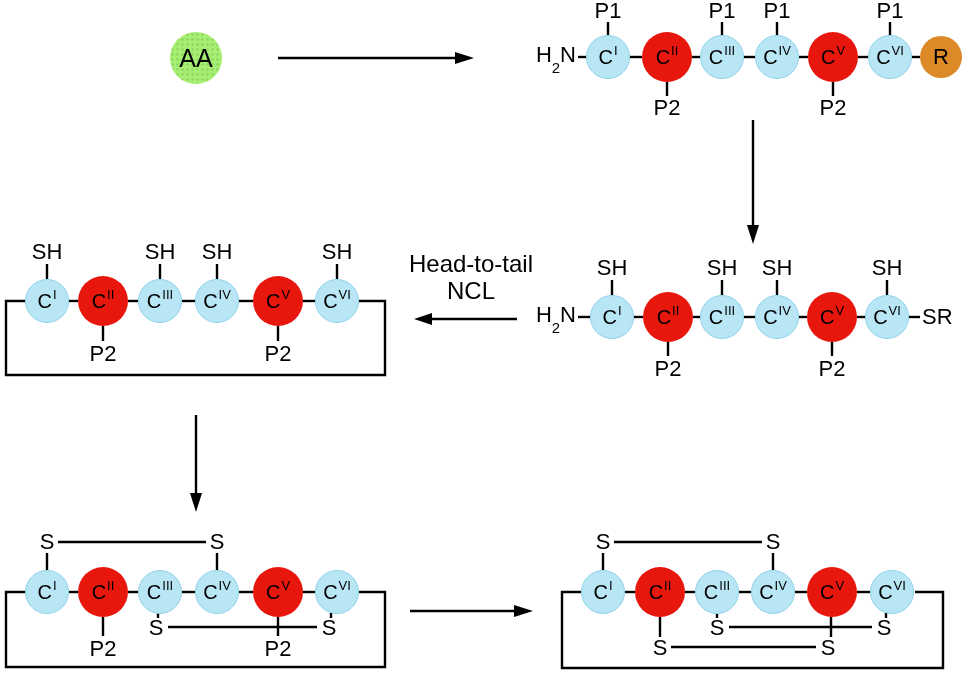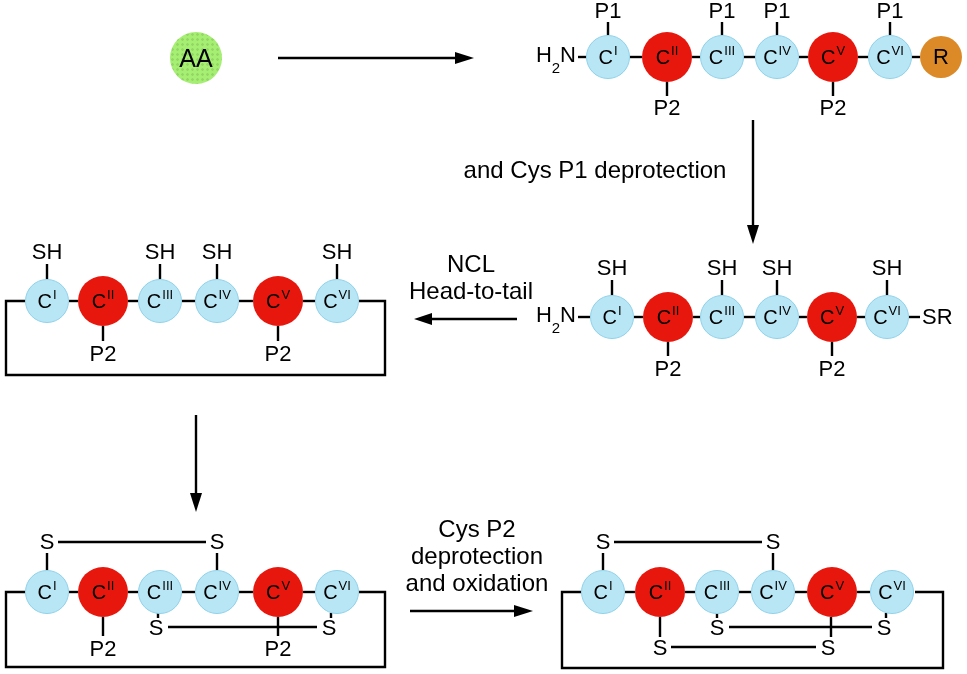--- a/index.html
+++ b/index.html
@@ -146,30 +146,24 @@
       <line x1="671" y1="647" x2="816" y2="647"></line>
       <path d="M 581 592 L 562 592 L 562 668 L 943 668 L 943 592 L 915 592"></path>
     </g>
   </svg>
 
   <div class="node stipple" style="left: 170px; top: 32px; width: 52px; height: 52px; font-size: 25px; background-color: rgb(165, 239, 114);">
     <span>AA</span>
   </div>
 
   <div class="albl" style="left:595px;top:170px">
-    <div>and Cys P1 deprotection</div>
   </div>
   <div class="albl" style="left:471px;top:278px">
+    <div>Head-to-tail</div>
     <div>NCL</div>
-    <div>Head-to-tail</div>
-  </div>
-  <div class="albl" style="left:477px;top:556px">
-    <div>Cys P2</div>
-    <div>deprotection</div>
-    <div>and oxidation</div>
   </div>
 
   <div class="lbl end" style="left:576px;top:57px"><span>H</span><sub class="sb">2</sub><span>N</span></div>
   <span class="lbl" style="left:608px;top:11px">P1</span>
   <span class="lbl" style="left:722px;top:11px">P1</span>
   <span class="lbl" style="left:777px;top:11px">P1</span>
   <span class="lbl" style="left:890px;top:11px">P1</span>
   <span class="lbl" style="left:667px;top:108px">P2</span>
   <span class="lbl" style="left:833px;top:108px">P2</span>
   <div class="node blue" style="left: 586px; top: 35px; background-color: rgb(185, 230, 245);">

